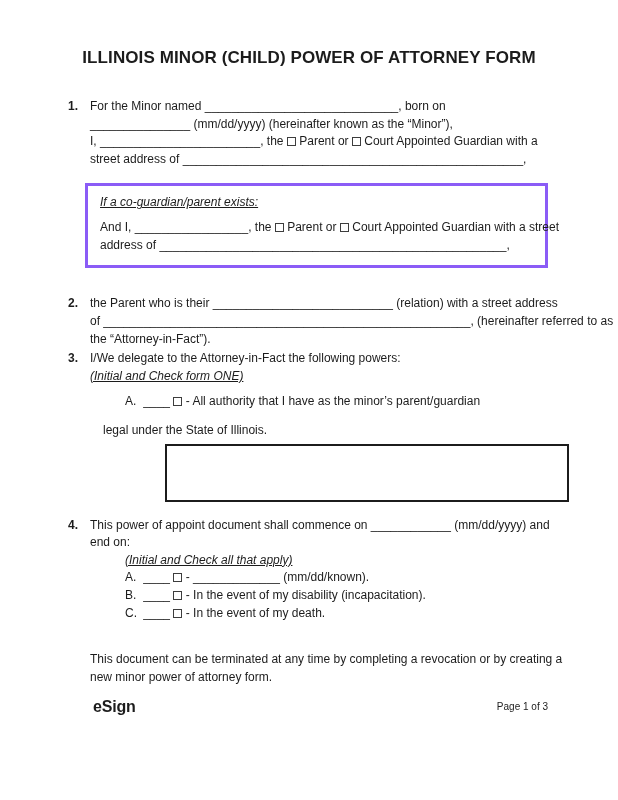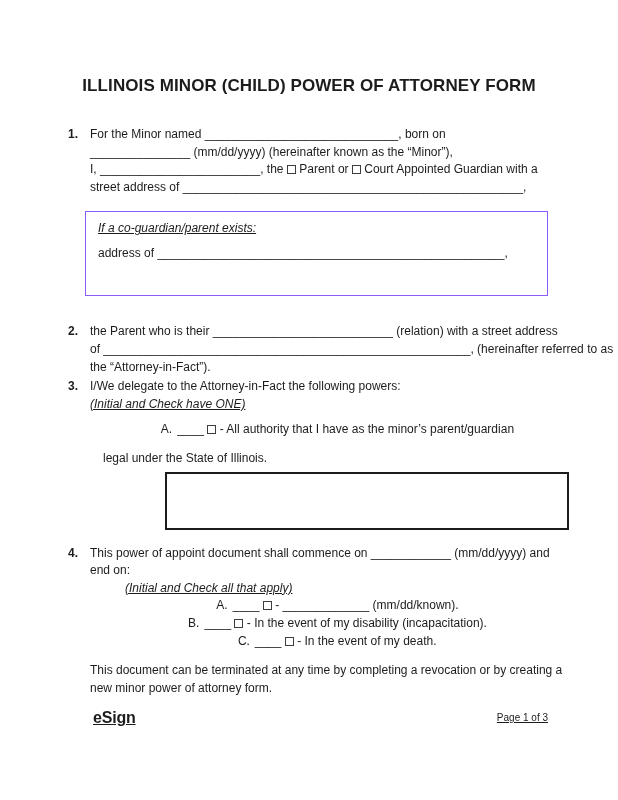--- a/index.html
+++ b/index.html
@@ -3,43 +3,43 @@
 <meta charset="utf-8">
 <style>
   * { margin:0; padding:0; box-sizing:border-box; }
   html,body { background:#e8e8e8; }
   .page {
     position:relative; width:618px; height:800px; margin:0 auto;
     background:#ffffff; overflow:hidden;
     font-family:"Liberation Sans","DejaVu Sans",sans-serif;
     font-size:12px; line-height:17.6px; color:#1c1c1c;
   }
-  .title { padding-top:76px; text-align:center; font-size:17px; font-weight:bold; line-height:20px; letter-spacing:0.1px; }
+  .title { padding-top:48px; text-align:center; font-size:17px; font-weight:bold; line-height:20px; letter-spacing:0.1px; }
   .content { margin:30px 70px 0 68px; }
   .section { display:flex; }
   .num { flex:0 0 22px; width:22px; font-weight:bold; }
   .sbody { flex:1 1 auto; min-width:0; }
   .line { white-space:nowrap; }
   .blank { white-space:pre; }
   .cb { display:inline-block; width:9px; height:9px; border:1px solid #3d3d3d; background:#fff; vertical-align:-1px; }
   .iu { font-style:italic; text-decoration:underline; }
-  .cobox { margin:15px 0 0 17px; width:463px; height:85px; border:1px solid #8b5cf6; padding:8px 10px 0 12px; }
+  .cobox { margin:15px 0 0 17px; width:463px; height:85px; border:3px solid #8b5cf6; padding:8px 10px 0 12px; }
   .cobox .heading { margin-bottom:7px; }
   .sec2 { margin-top:27px; }
   .sec3 { margin-top:2px; }
   .sec4 { margin-top:15px; }
-  .item { white-space:nowrap;text-align:center; }
+  .item { white-space:nowrap; }
   .indent { margin-left:35px; }
   .mt8 { margin-top:8px; }
   .wrap2 { margin-left:13px; white-space:nowrap;margin-top:11px; }
   .ilabel { display:inline-block; width:15px; }
   .descbox { margin:4px 0 0 75px; width:404px; height:58px; border:2px solid #1c1c1c; background:#fff; }
-  .closing { margin:12px 70px 0 90px; }
+  .closing { margin:29px 70px 0 90px; }
   .closing .line { white-space:nowrap; }
-  .footer { margin:12px 70px 0 68px; display:flex; justify-content:space-between; align-items:flex-start;text-decoration:underline; }
+  .footer { margin:12px 70px 0 68px; display:flex; justify-content:space-between; align-items:flex-start; }
   .brand { margin-left:25px; font-size:16px; font-weight:bold; letter-spacing:-0.2px; }
   .pagenum { font-size:10px; }
 </style>
 </head>
 <body>
 
 <div class="page">
 
   <div class="title">ILLINOIS MINOR (CHILD) POWER OF ATTORNEY FORM</div>
 
@@ -50,37 +50,38 @@
       <div class="sbody">
         <div class="line"><span>For the Minor named </span><span class="blank">_____________________________</span><span>, born on</span></div>
         <div class="line"><span class="blank">_______________</span><span> (mm/dd/yyyy) (hereinafter known as the “Minor”),</span></div>
         <div class="line"><span>I, </span><span class="blank">________________________</span><span>, the </span><span class="cb"></span><span> Parent or </span><span class="cb"></span><span> Court Appointed Guardian with a</span></div>
         <div class="line"><span>street address of </span><span class="blank">___________________________________________________</span><span>,</span></div>
       </div>
     </div>
 
     <div class="cobox">
       <div class="line heading iu">If a co-guardian/parent exists:</div>
+      <div class="line"><span>And I, </span><span class="blank">_________________</span><span>, the </span><span class="cb"></span><span> Parent or </span><span class="cb"></span><span> Court Appointed Guardian with a street</span></div>
       <div class="line"><span>address of </span><span class="blank">____________________________________________________</span><span>,</span></div>
     </div>
 
     <div class="section sec2">
       <div class="num">2.</div>
       <div class="sbody">
         <div class="line"><span>the Parent who is their </span><span class="blank">___________________________</span><span> (relation) with a street address</span></div>
         <div class="line"><span>of </span><span class="blank">_______________________________________________________</span><span>, (hereinafter referred to as</span></div>
         <div class="line">the “Attorney-in-Fact”).</div>
       </div>
     </div>
 
     <div class="section sec3">
       <div class="num">3.</div>
       <div class="sbody">
         <div class="line">I/We delegate to the Attorney-in-Fact the following powers:</div>
-        <div class="line iu">(Initial and Check have ONE)</div>
+        <div class="line iu">(Initial and Check form ONE)</div>
         <div class="item indent mt8"><span class="ilabel">A.</span> <span class="blank">____</span> <span class="cb"></span><span> - All authority that I have as the minor’s parent/guardian</span></div>
         <div class="wrap2 indent">legal under the State of Illinois.</div>
         <div class="descbox"></div>
       </div>
     </div>
 
     <div class="section sec4">
       <div class="num">4.</div>
       <div class="sbody">
         <div class="line"><span>This power of appoint document shall commence on </span><span class="blank">____________</span><span> (mm/dd/yyyy) and</span></div>

